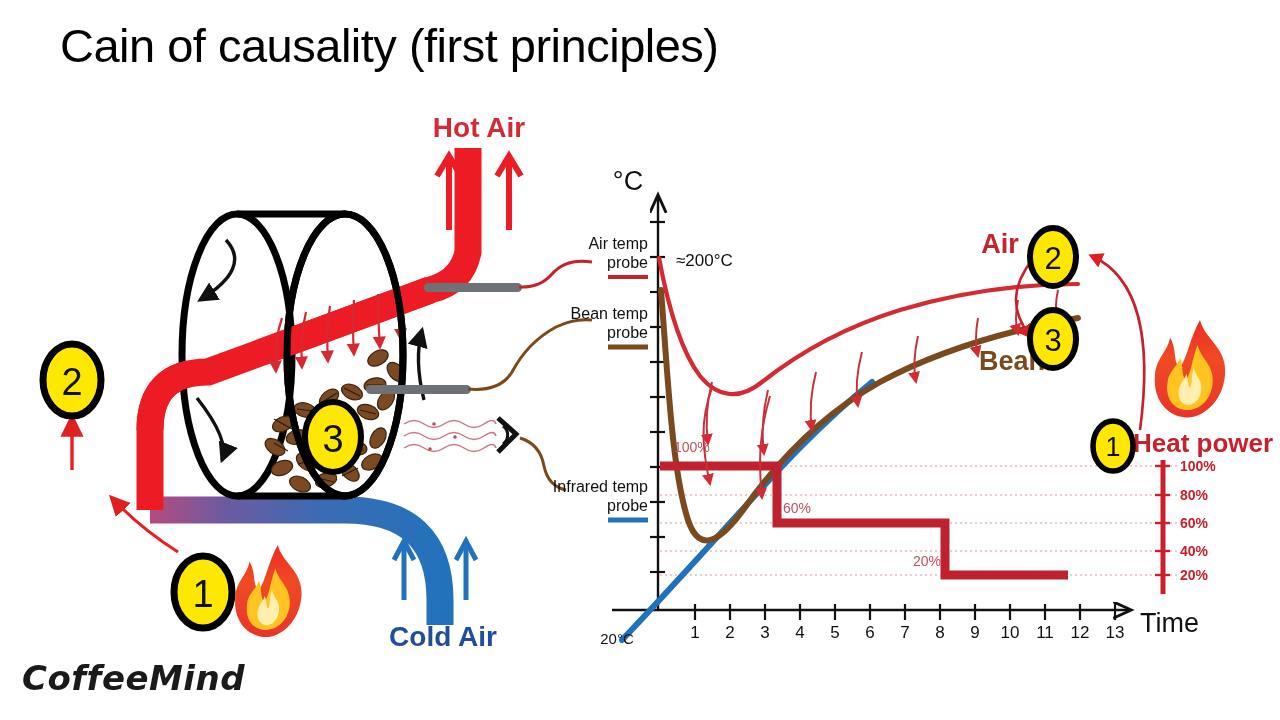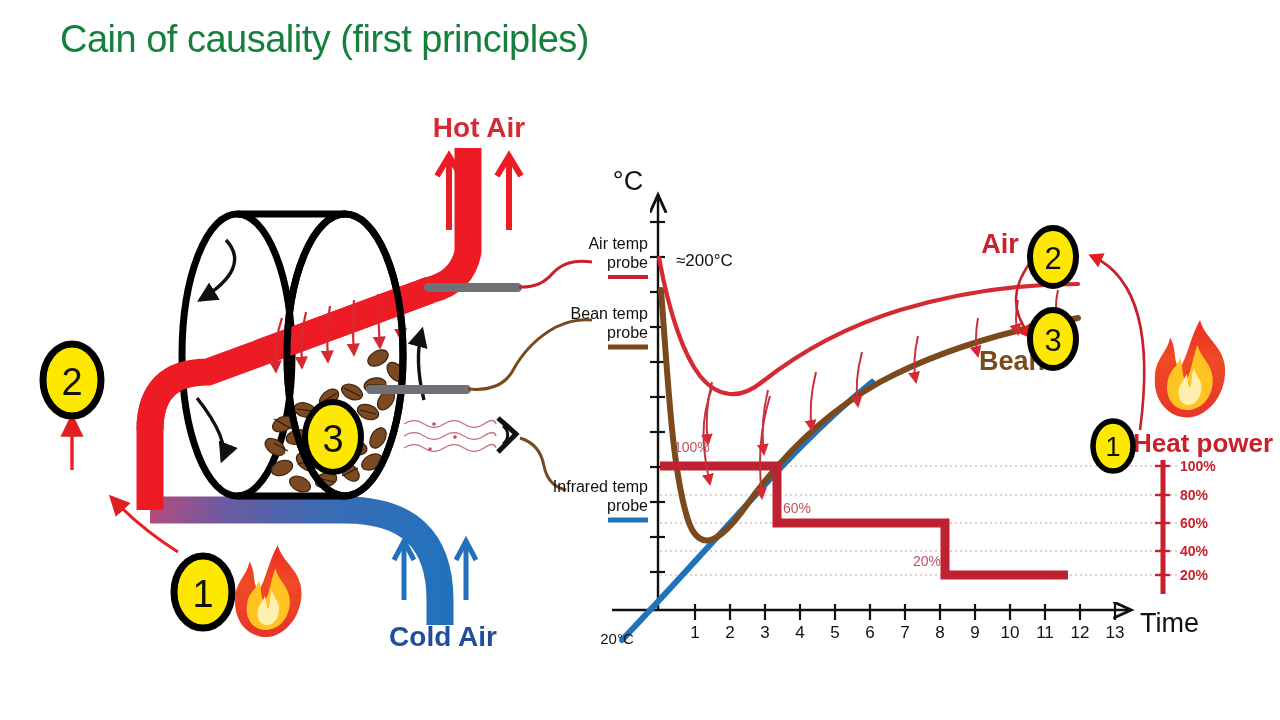--- a/index.html
+++ b/index.html
@@ -2,37 +2,38 @@
 <html><head>
 <meta charset="utf-8">
 <style>
   html,body{margin:0;padding:0;}
   body{
     width:1280px;height:720px;background:#ffffff;overflow:hidden;
     font-family:"Liberation Sans", sans-serif;position:relative;
   }
   #stage{position:absolute;inset:0;width:1280px;height:720px;}
   #slide-title{
-    position:absolute;left:60px;top:18px;font-size:38px;font-weight:400;
-    color:#15803d;letter-spacing:-0.5px;white-space:nowrap;
+    position:absolute;left:60px;top:18px;font-size:47px;font-weight:400;
+    color:#000000;letter-spacing:-0.5px;white-space:nowrap;
   }
   #logo{
     position:absolute;left:22px;top:658px;font-size:34px;color:#1a1a1a;
     font-family:"DejaVu Sans", sans-serif;font-weight:600;
     font-style:italic;letter-spacing:0.5px;
   }
   svg.layer{position:absolute;left:0;top:0;width:1280px;height:720px;overflow:visible;}
   .lbl{font-family:"Liberation Sans", sans-serif;}
 </style>
 </head>
 <body>
 
 <div id="stage">
 
   <div id="slide-title">Cain of causality (first principles)</div>
+  <div id="logo">CoffeeMind</div>
 
   <svg class="layer" viewBox="0 0 1280 720">
     <defs>
       <linearGradient id="coldgrad" x1="0" y1="0" x2="1" y2="0">
         <stop offset="0%" stop-color="#B54C7E"></stop>
         <stop offset="25%" stop-color="#6E5AA0"></stop>
         <stop offset="60%" stop-color="#3A6CB4"></stop>
         <stop offset="100%" stop-color="#2272BB"></stop>
       </linearGradient>
       <linearGradient id="flamegrad" x1="0" y1="1" x2="0" y2="0">

